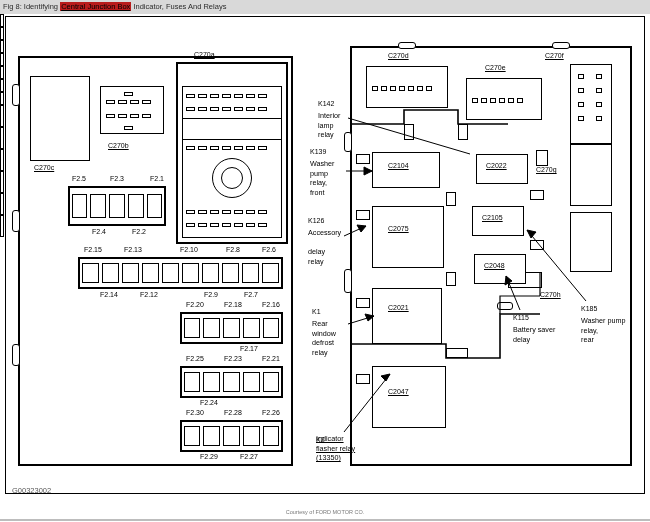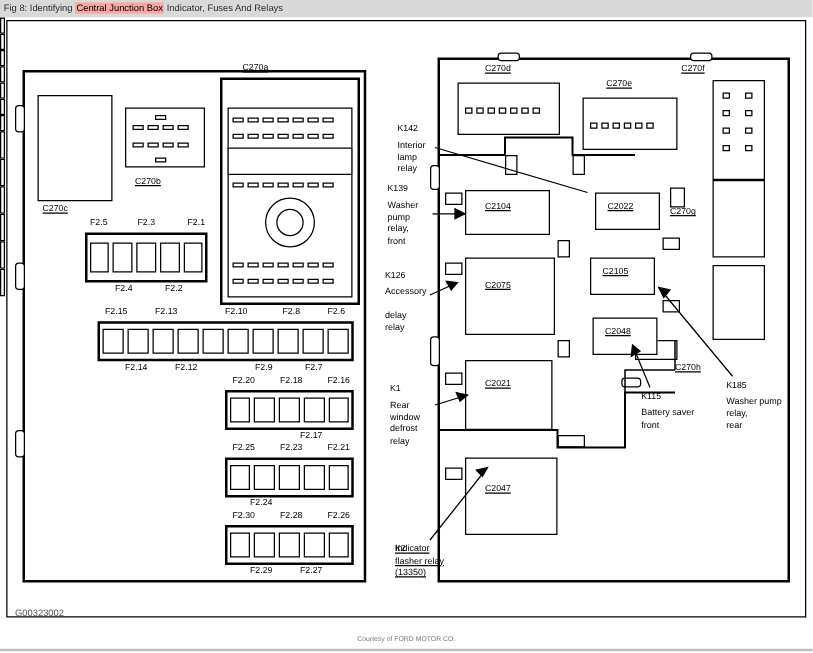--- a/index.html
+++ b/index.html
@@ -9,21 +9,21 @@
     overflow:hidden;position:relative;
   }
   .page{position:absolute;inset:0;background:#ffffff;}
 
   
   .caption{
     position:absolute;left:0;top:0;width:650px;height:14px;
     background:#d9d9d9;color:#2b2b2b;font-size:7.5px;line-height:14px;
     white-space:nowrap;padding-left:3px;box-sizing:border-box;
   }
-  .caption .hl{background:#fca5a5;color:#000;padding:0 1px;}
+  .caption .hl{background:#b91c1c;color:#000;padding:0 1px;text-decoration:underline;}
 
   
   .canvas{position:absolute;left:0;top:14px;width:650px;height:491px;background:#fff;}
   .frame{position:absolute;left:5px;top:2px;width:640px;height:478px;border:1px solid #000;box-sizing:border-box;}
 
   .lbl{position:absolute;font-size:7px;color:#000;white-space:nowrap;letter-spacing:0px;}
   .lbl.u{text-decoration:underline;}
   .callout{position:absolute;font-size:7.2px;color:#000;line-height:9.5px;white-space:pre-line;}
 
   
@@ -331,21 +331,21 @@
 defrost
 relay</div>
 
     <div class="lbl" style="left:316px;top:422px;">K2</div>
     <div class="callout" style="left:316px;top:420px;text-decoration:underline;">Indicator
 flasher relay
 (13350)</div>
 
     <div class="lbl" style="left:513px;top:300px;">K115</div>
     <div class="callout" style="left:513px;top:311px;">Battery saver
-front</div>
+delay</div>
 
     <div class="lbl" style="left:581px;top:291px;">K185</div>
     <div class="callout" style="left:581px;top:302px;">Washer pump
 relay,
 rear</div>
 
     <svg class="overlay" viewBox="0 0 650 491">
       <g stroke="#000" stroke-width="1" fill="none">
 
         <line x1="348" y1="104" x2="470" y2="140"></line>

